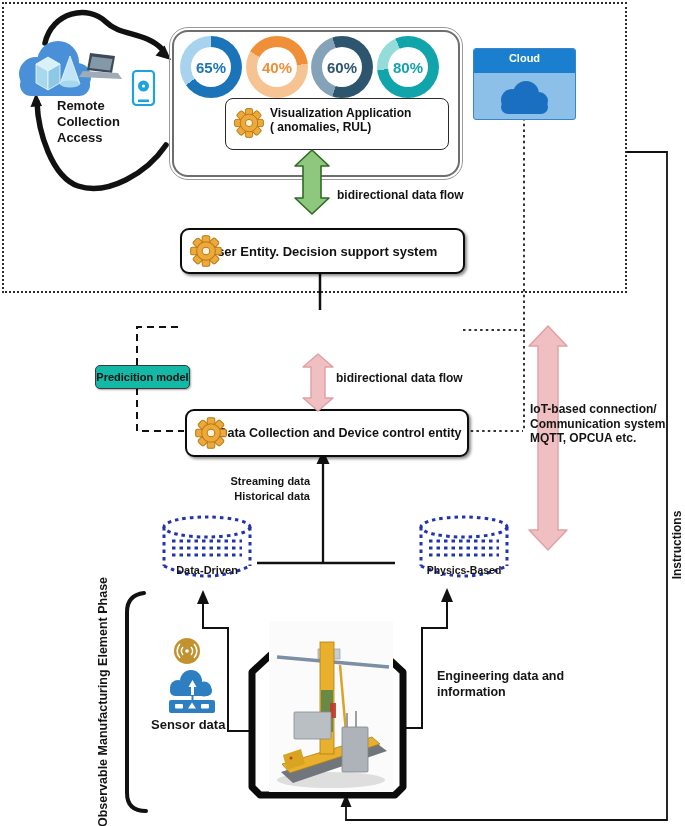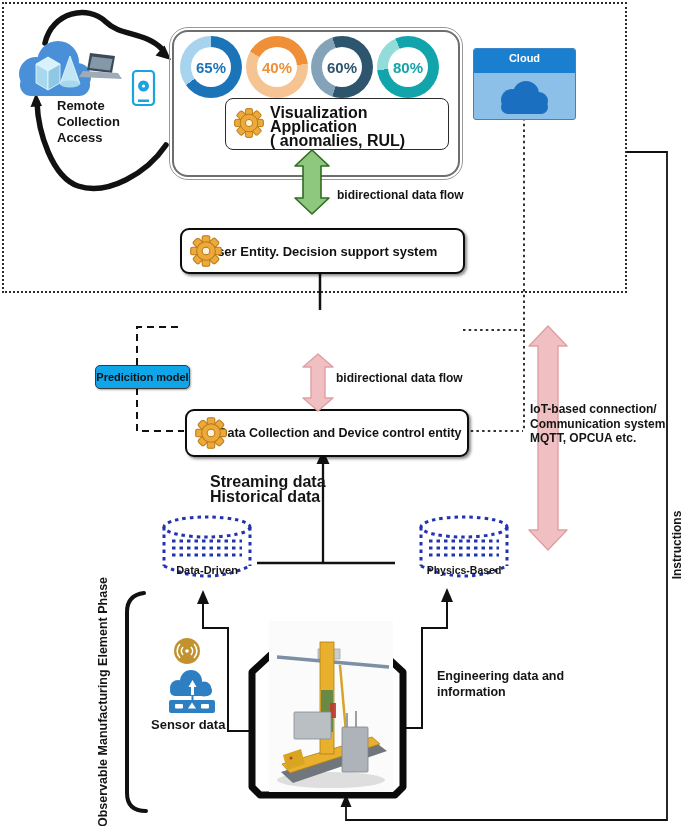--- a/index.html
+++ b/index.html
@@ -17,33 +17,33 @@
   .viz-panel{position:absolute;left:172px;top:30px;width:284px;height:143px;background:#fff;
              border:2px solid #6e6e6e;outline:1px solid #9a9a9a;outline-offset:2px;
              border-radius:16px;z-index:1;}
   
   .ebox{position:absolute;background:#fff;border:2.5px solid #0c0c0c;border-radius:9px;
         box-shadow:2px 2px 3px rgba(0,0,0,.45);z-index:1;display:flex;align-items:center;
         justify-content:center;font-weight:bold;}
   .ebox .gear-wrap{position:absolute;left:7px;top:50%;transform:translateY(-50%);}
   .inner-box{position:absolute;left:225px;top:98px;width:222px;height:50px;background:#fff;
              border:1.5px solid #2a2a2a;border-radius:8px;z-index:1;}
-  .inner-box .txt{position:absolute;left:44px;top:7px;font-weight:bold;font-size:16px;line-height:14px;}
+  .inner-box .txt{position:absolute;left:44px;top:7px;font-weight:bold;font-size:12px;line-height:14px;}
   
   .donut{position:absolute;top:36px;width:62px;height:62px;border-radius:50%;z-index:1;}
   .donut::after{content:"";position:absolute;left:11px;top:11px;right:11px;bottom:11px;
                 background:#fff;border-radius:50%;}
   .donut-val{position:absolute;inset:0;display:flex;align-items:center;justify-content:center;
              font-weight:bold;font-size:15px;z-index:1;}
   
   .cloud-box{position:absolute;left:473px;top:48px;width:101px;height:70px;background:#8cc0e8;
              border:1px solid #3a85c8;border-radius:3px;z-index:1;}
   .cloud-box .hdr{height:24px;background:#1b7fd0;border-radius:2px 2px 0 0;color:#fff;
                   font-weight:bold;font-size:11px;text-align:center;line-height:19px;}
-  .pred-box{position:absolute;left:95px;top:365px;width:93px;height:22px;background:#0ea5e9;
+  .pred-box{position:absolute;left:95px;top:365px;width:93px;height:22px;background:#14b8a6;
             border:1.5px solid #3a3a3a;border-radius:5px;z-index:1;display:flex;align-items:center;
             justify-content:center;font-size:11px;font-weight:bold;box-shadow:1px 1px 2px rgba(0,0,0,.35);}
   .vtext{transform-origin:center;transform:translate(-50%,-50%) rotate(-90deg);white-space:nowrap;}
 </style>
 </head>
 <body>
 
 <div id="canvas">
 
   <svg class="layer0" width="685" height="826" viewBox="0 0 685 826">
@@ -269,21 +269,21 @@
         </g>
       </svg>
     </span>
     <span style="padding-left:26px">Data Collection and Device control entity</span>
   </div>
 
   <div class="lbl" style="left:530px;top:402px;font-size:12px;line-height:14.5px"><span>IoT-based connection/</span><br><span>Communication system</span><br><span>MQTT, OPCUA etc.</span></div>
 
   <div class="lbl vtext" style="left:677px;top:545px;font-size:12px">Instructions</div>
 
-  <div class="lbl" style="left:210px;top:474px;width:92px;text-align:center;font-size:16px;line-height:15px"><span>Streaming data</span><br><span>Historical data</span></div>
+  <div class="lbl" style="left:218px;top:474px;width:92px;text-align:right;font-size:11px;line-height:15px"><span>Streaming data</span><br><span>Historical data</span></div>
 
 
   <div class="lbl" style="left:165px;top:564px;width:84px;text-align:center;font-size:11px">Data-Driven</div>
   <div class="lbl" style="left:419px;top:564px;width:90px;text-align:center;font-size:10.5px">Physics-Based</div>
 
   <div class="lbl" style="left:151px;top:717px;font-size:13px">Sensor data</div>
 
   <div class="lbl vtext" style="left:103px;top:702px;font-size:12.5px">Observable Manufacturing Element Phase</div>
 
   <div class="lbl" style="left:437px;top:668px;font-size:12.5px;line-height:16px"><span>Engineering data and</span><br><span>information</span></div>

